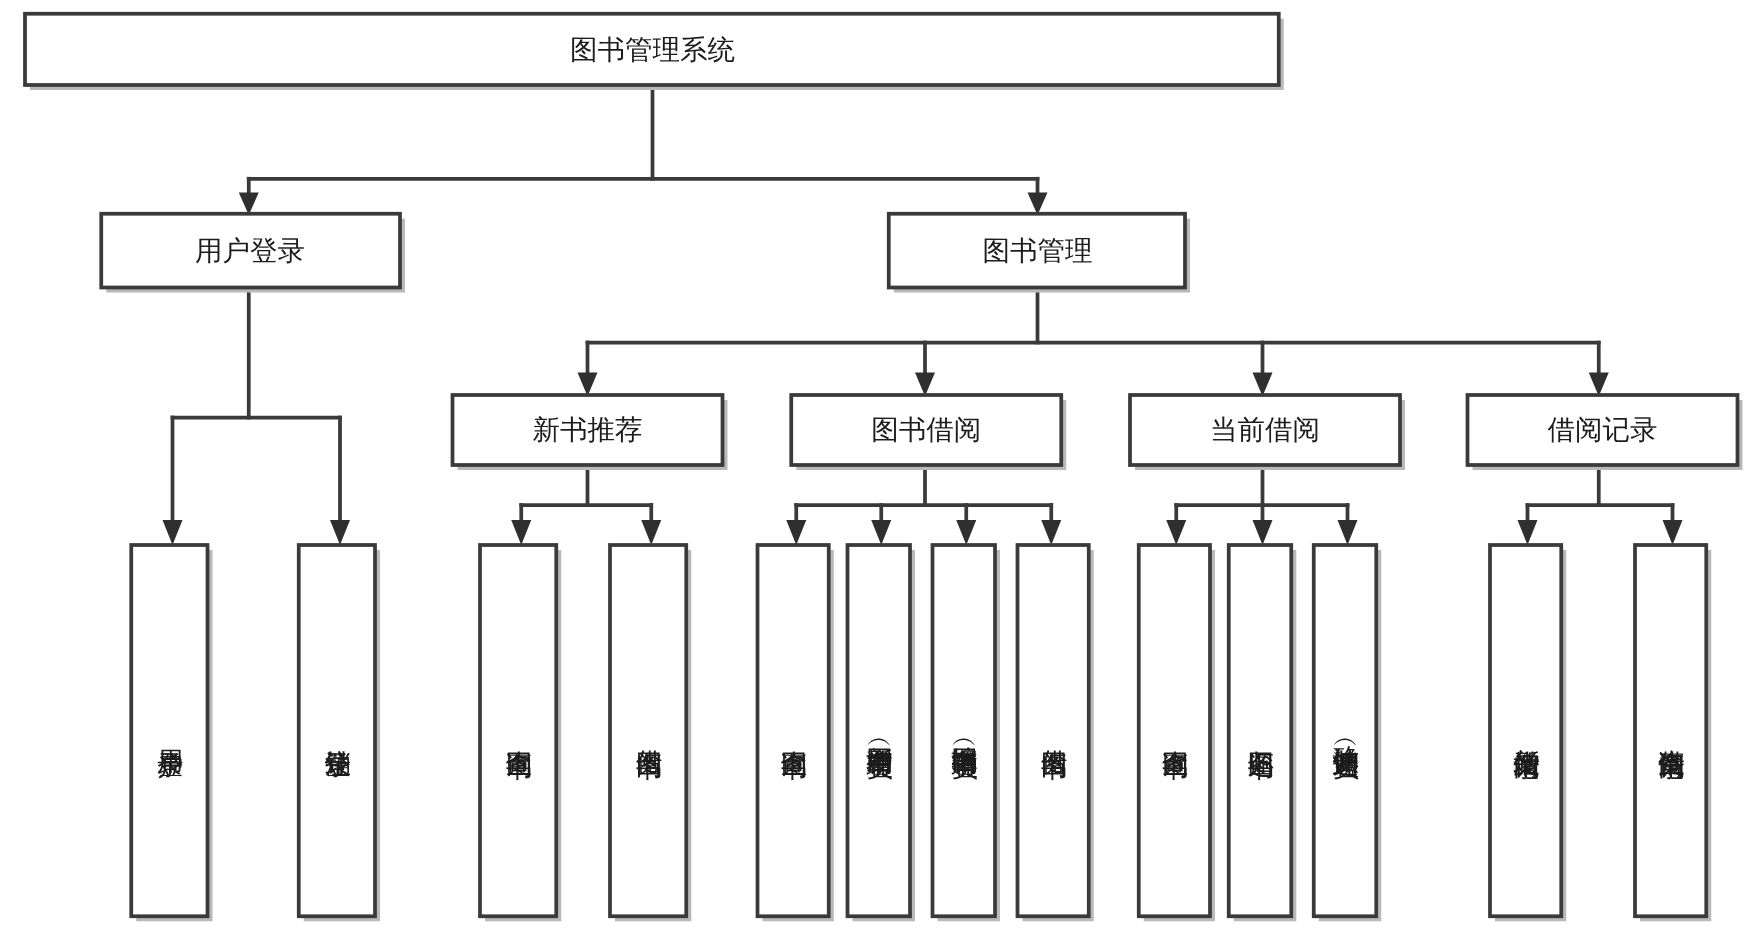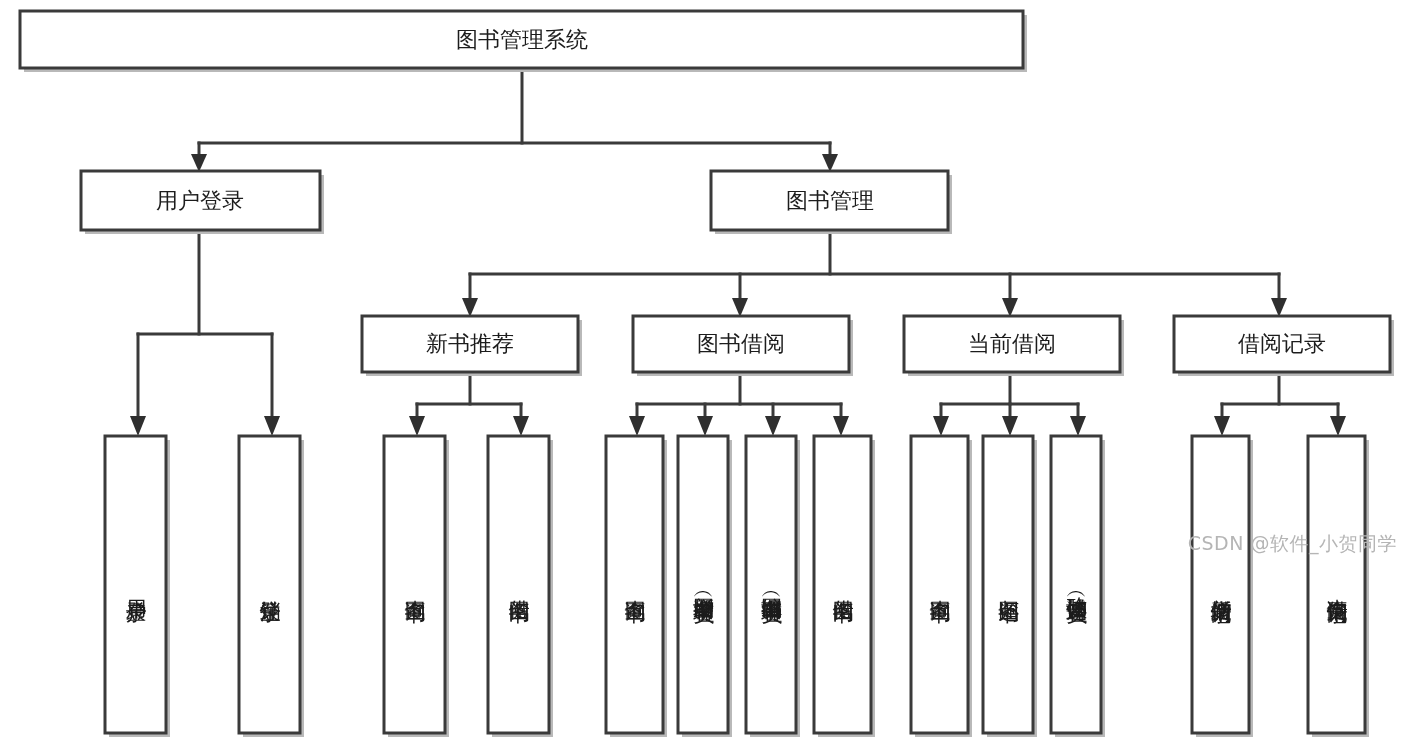--- a/index.html
+++ b/index.html
@@ -292,14 +292,13 @@
     <span class="leaf-label">确认归还（管理员）</span>
   </div>
 
   <div class="leaf-label-wrap" style="left:1192px; top:436px; width:57px; height:297px;">
     <span class="leaf-label">新增借阅记录</span>
   </div>
   <div class="leaf-label-wrap" style="left:1308px; top:436px; width:57px; height:297px;">
     <span class="leaf-label">查询借阅记录</span>
   </div>
 
-  <div class="watermark">CSDN @软件_小贺同学</div>
 </div>
 
 </body></html>

